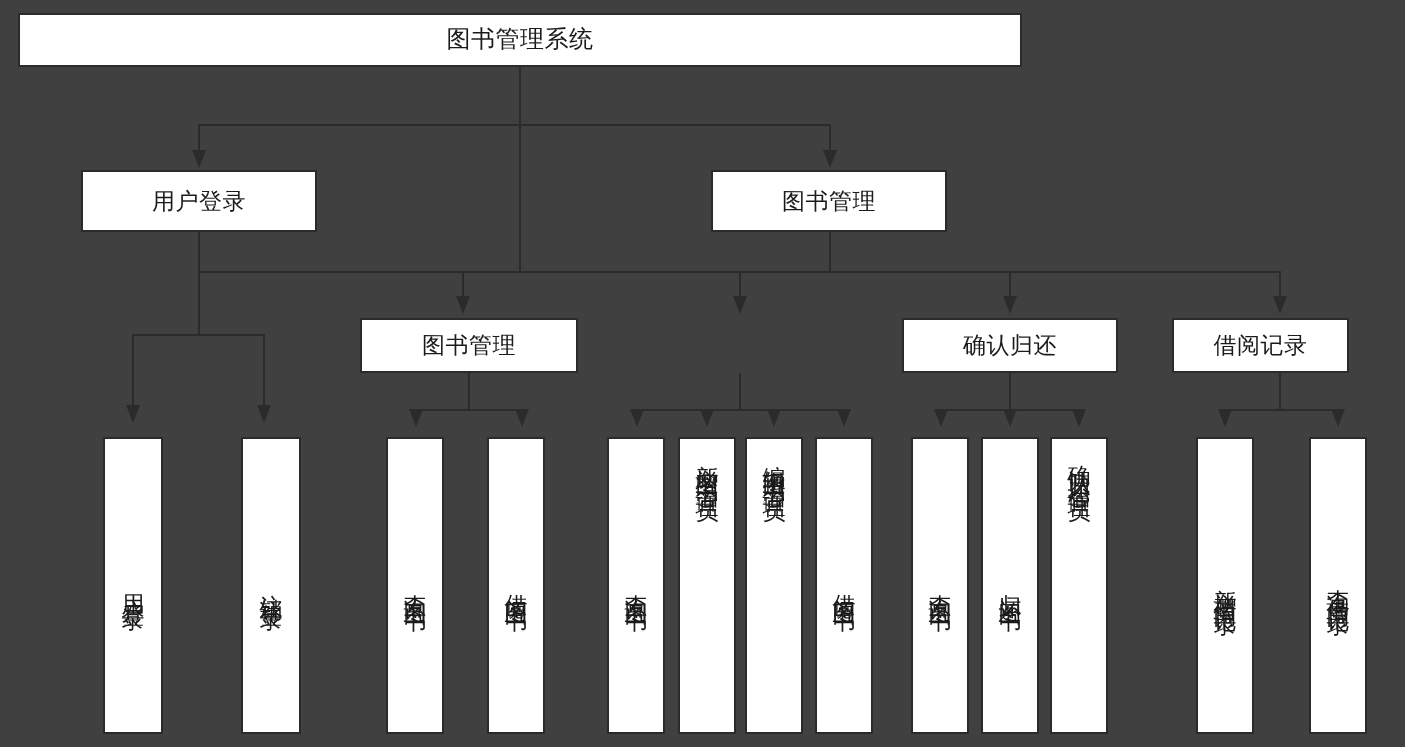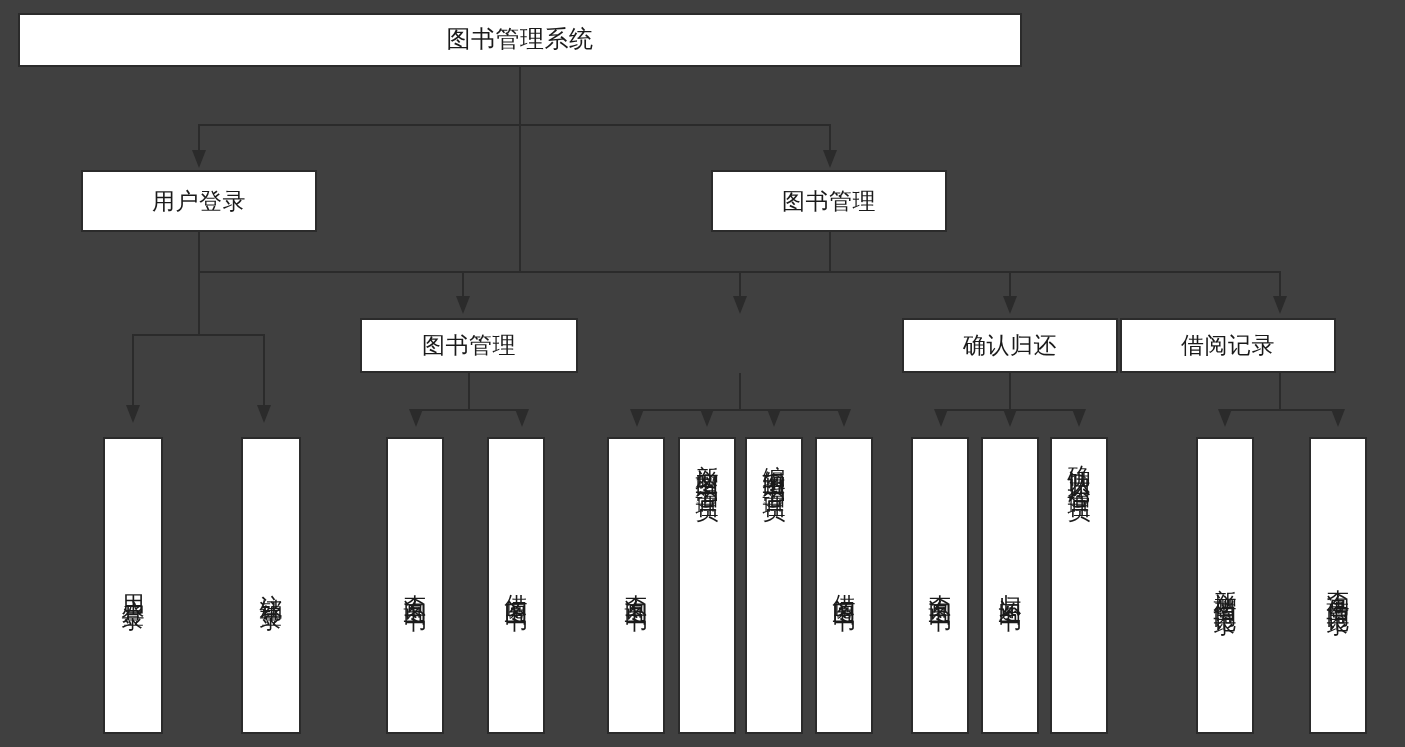--- a/index.html
+++ b/index.html
@@ -145,21 +145,21 @@
 
   <div class="node horizontal" id="node-new-book-rec" style="left:360px; top:318px; width:218px; height:55px;">
     <span class="node-label">图书管理</span>
   </div>
 
 
   <div class="node horizontal" id="node-current-borrow" style="left:902px; top:318px; width:216px; height:55px;">
     <span class="node-label">确认归还</span>
   </div>
 
-  <div class="node horizontal" id="node-borrow-record" style="left:1120px; top:318px; width:216px; height:55px;">
+  <div class="node horizontal" id="node-borrow-record" style="left:1172px; top:318px; width:177px; height:55px;">
     <span class="node-label">借阅记录</span>
   </div>
 
   <div class="edge-v" style="left:468px; top:373px; height:37px;"></div>
   <div class="edge-h" style="left:415px; top:409px; width:107px;"></div>
   <div class="arrow-head" style="left:409px; top:409px;"></div>
   <div class="arrow-head" style="left:515px; top:409px;"></div>
 
   <div class="edge-v" style="left:739px; top:373px; height:37px;"></div>
   <div class="edge-h" style="left:636px; top:409px; width:208px;"></div>

